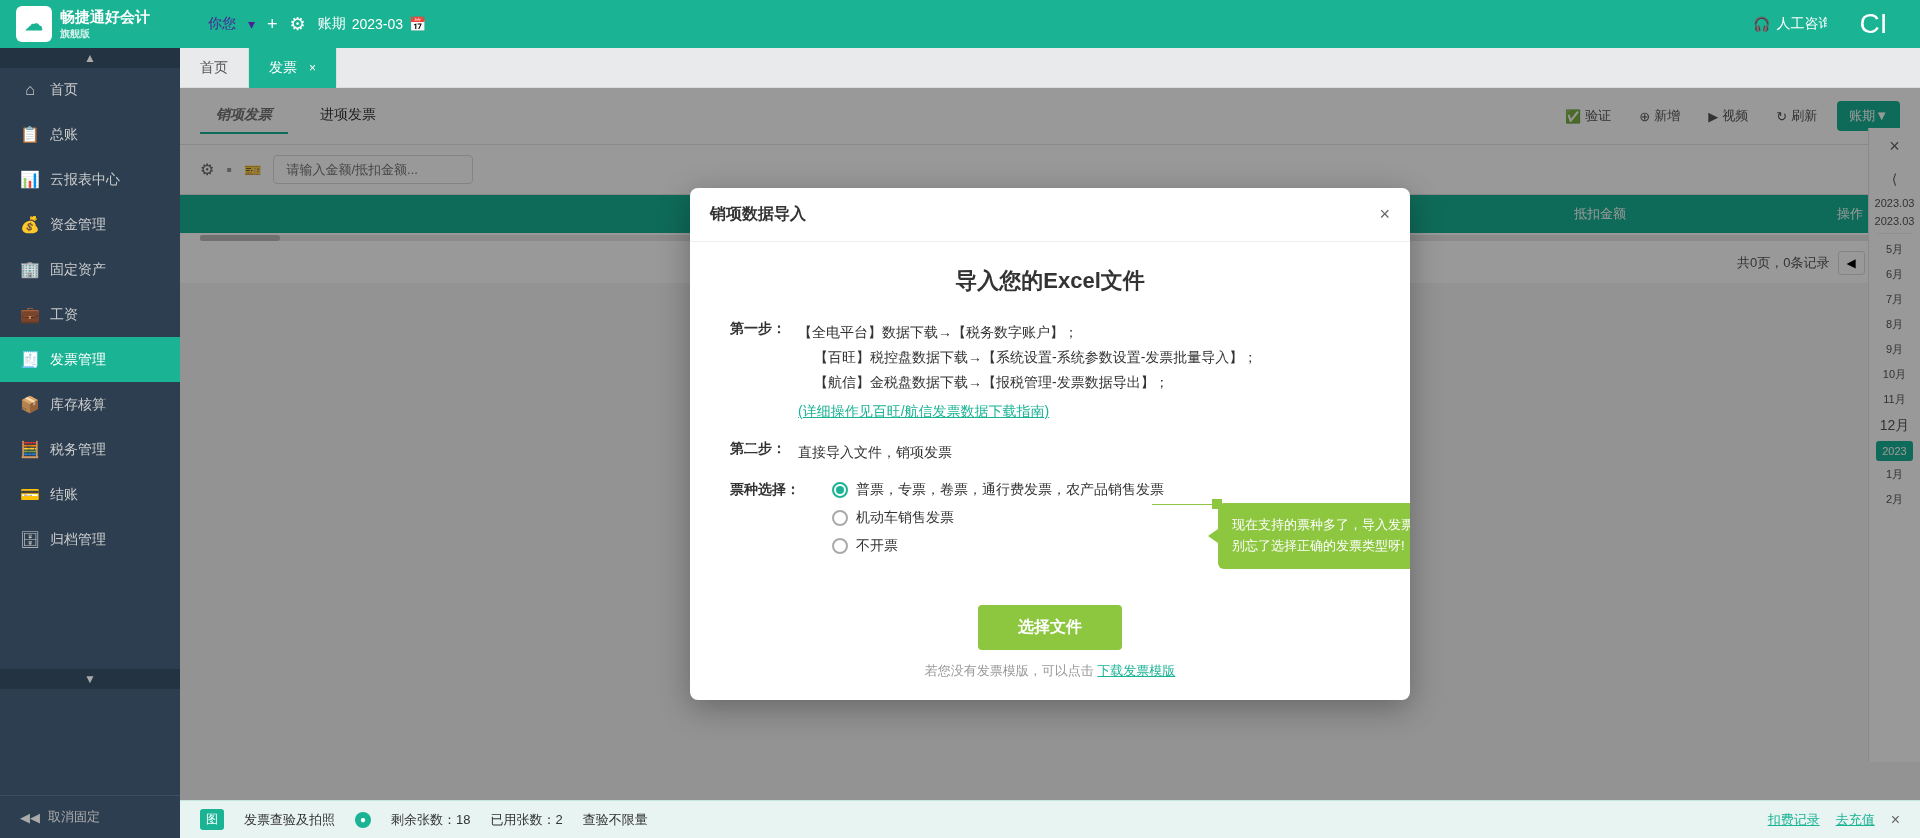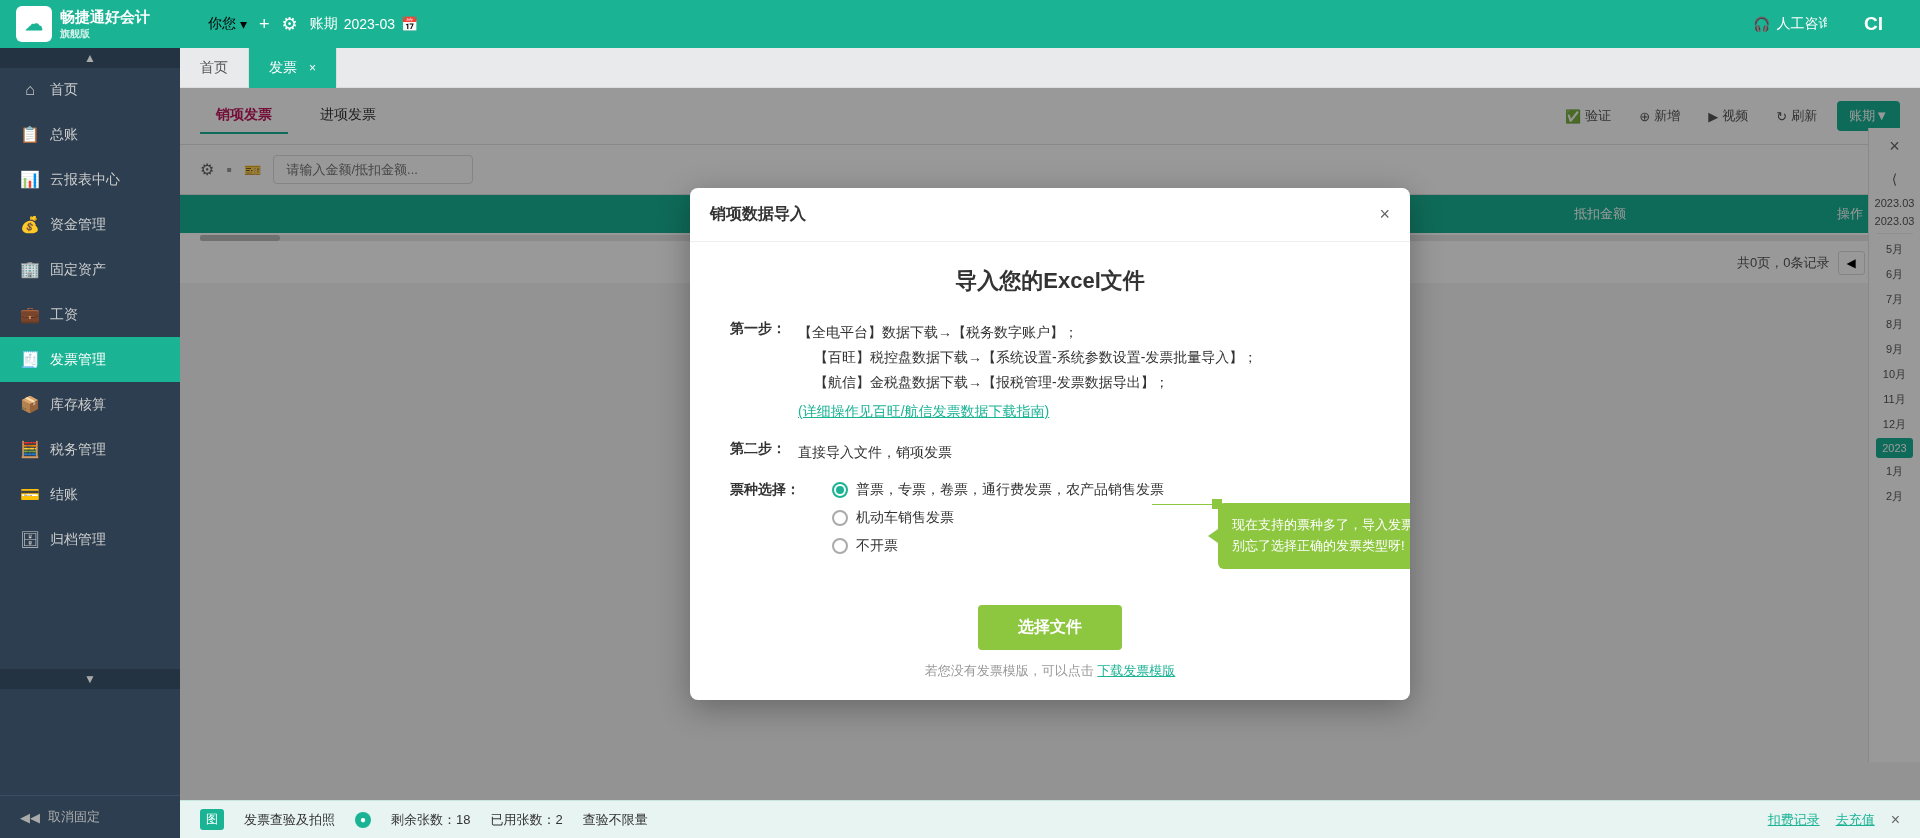--- a/index.html
+++ b/index.html
@@ -30,23 +30,23 @@
       border-radius: 6px;
       display: flex; align-items: center; justify-content: center;
       color: #1ab394;
       font-size: 18px;
       font-weight: bold;
     }
     .logo-text { display: flex; flex-direction: column; }
     .logo-main { font-size: 15px; color: white; }
     .logo-sub { font-size: 10px; color: rgba(255,255,255,0.8); }
     .header-company {
-      color: #000000;
+      color: #4c1d95;
       font-size: 14px;
-      display: flex; align-items: center; gap: 4px;
+      display: flex; align-items: center; gap: 12px;
       cursor: pointer;
     }
     .header-icon-btn {
       color: white;
       background: none;
       border: none;
       cursor: pointer;
       font-size: 18px;
       display: flex; align-items: center;
     }
@@ -164,23 +164,24 @@
       border-bottom: 1px solid #e5e5e5;
     }
     .invoice-tab {
       padding: 8px 16px;
       cursor: pointer;
       font-size: 14px;
       color: #333;
       border-bottom: 2px solid transparent;
     }
     .invoice-tab.active {
-      color: #be185d;
+      color: #737373;
       border-bottom-color: #1ab394;
       font-weight: bold;
+      font-style: italic;
     }
     .toolbar-right {
       margin-left: auto;
       display: flex; align-items: center; gap: 12px;
     }
     .toolbar-btn {
       display: flex; align-items: center; gap: 4px;
       cursor: pointer; color: #555; font-size: 13px;
       padding: 4px 8px;
     }
@@ -433,21 +434,21 @@
       position: absolute;
       left: 0;
     }
 
     .ci-badge {
       position: absolute;
       right: 0; top: 0;
       width: 93px; height: 47px;
       background: #1ab394;
       display: flex; align-items: center; justify-content: center;
-      font-size: 19px; font-weight: bold; color: white;
+      font-size: 28px; font-weight: normal; color: white;
       border-bottom-left-radius: 8px;
     }
   </style>
 </head>
 <body>
 
 <div class="top-header">
   <div class="logo-area">
     <div class="logo-icon">☁</div>
     <div class="logo-text">
@@ -617,21 +618,21 @@
         <div style="font-size:11px;color:#555;padding:2px;text-align:center;">2023.03</div>
         <div style="width:36px;height:1px;background:#eee;margin:4px 0;"></div>
         <div style="display:flex;flex-direction:column;align-items:center;overflow-y:auto;flex:1;gap:2px;padding-bottom:4px;">
           <div style="font-size:11px;color:#555;padding:4px 2px;cursor:pointer;">5月</div>
           <div style="font-size:11px;color:#555;padding:4px 2px;cursor:pointer;">6月</div>
           <div style="font-size:11px;color:#555;padding:4px 2px;cursor:pointer;">7月</div>
           <div style="font-size:11px;color:#555;padding:4px 2px;cursor:pointer;">8月</div>
           <div style="font-size:11px;color:#555;padding:4px 2px;cursor:pointer;">9月</div>
           <div style="font-size:11px;color:#555;padding:4px 2px;cursor:pointer;">10月</div>
           <div style="font-size:11px;color:#555;padding:4px 2px;cursor:pointer;">11月</div>
-          <div style="font-size:11px;color:#555;padding:4px 2px;cursor:pointer;">12月</div>
+          <div style="font-size:14px;color:#555;padding:4px 2px;cursor:pointer;">12月</div>
           <div style="font-size:11px;background:#1ab394;color:white;padding:4px 6px;border-radius:3px;cursor:pointer;">2023</div>
           <div style="font-size:11px;color:#555;padding:4px 2px;cursor:pointer;">1月</div>
           <div style="font-size:11px;color:#555;padding:4px 2px;cursor:pointer;">2月</div>
         </div>
       </div>
 
       <div class="overlay">
         <div class="modal">
           <div class="modal-header">
             <span class="modal-title">销项数据导入</span>

